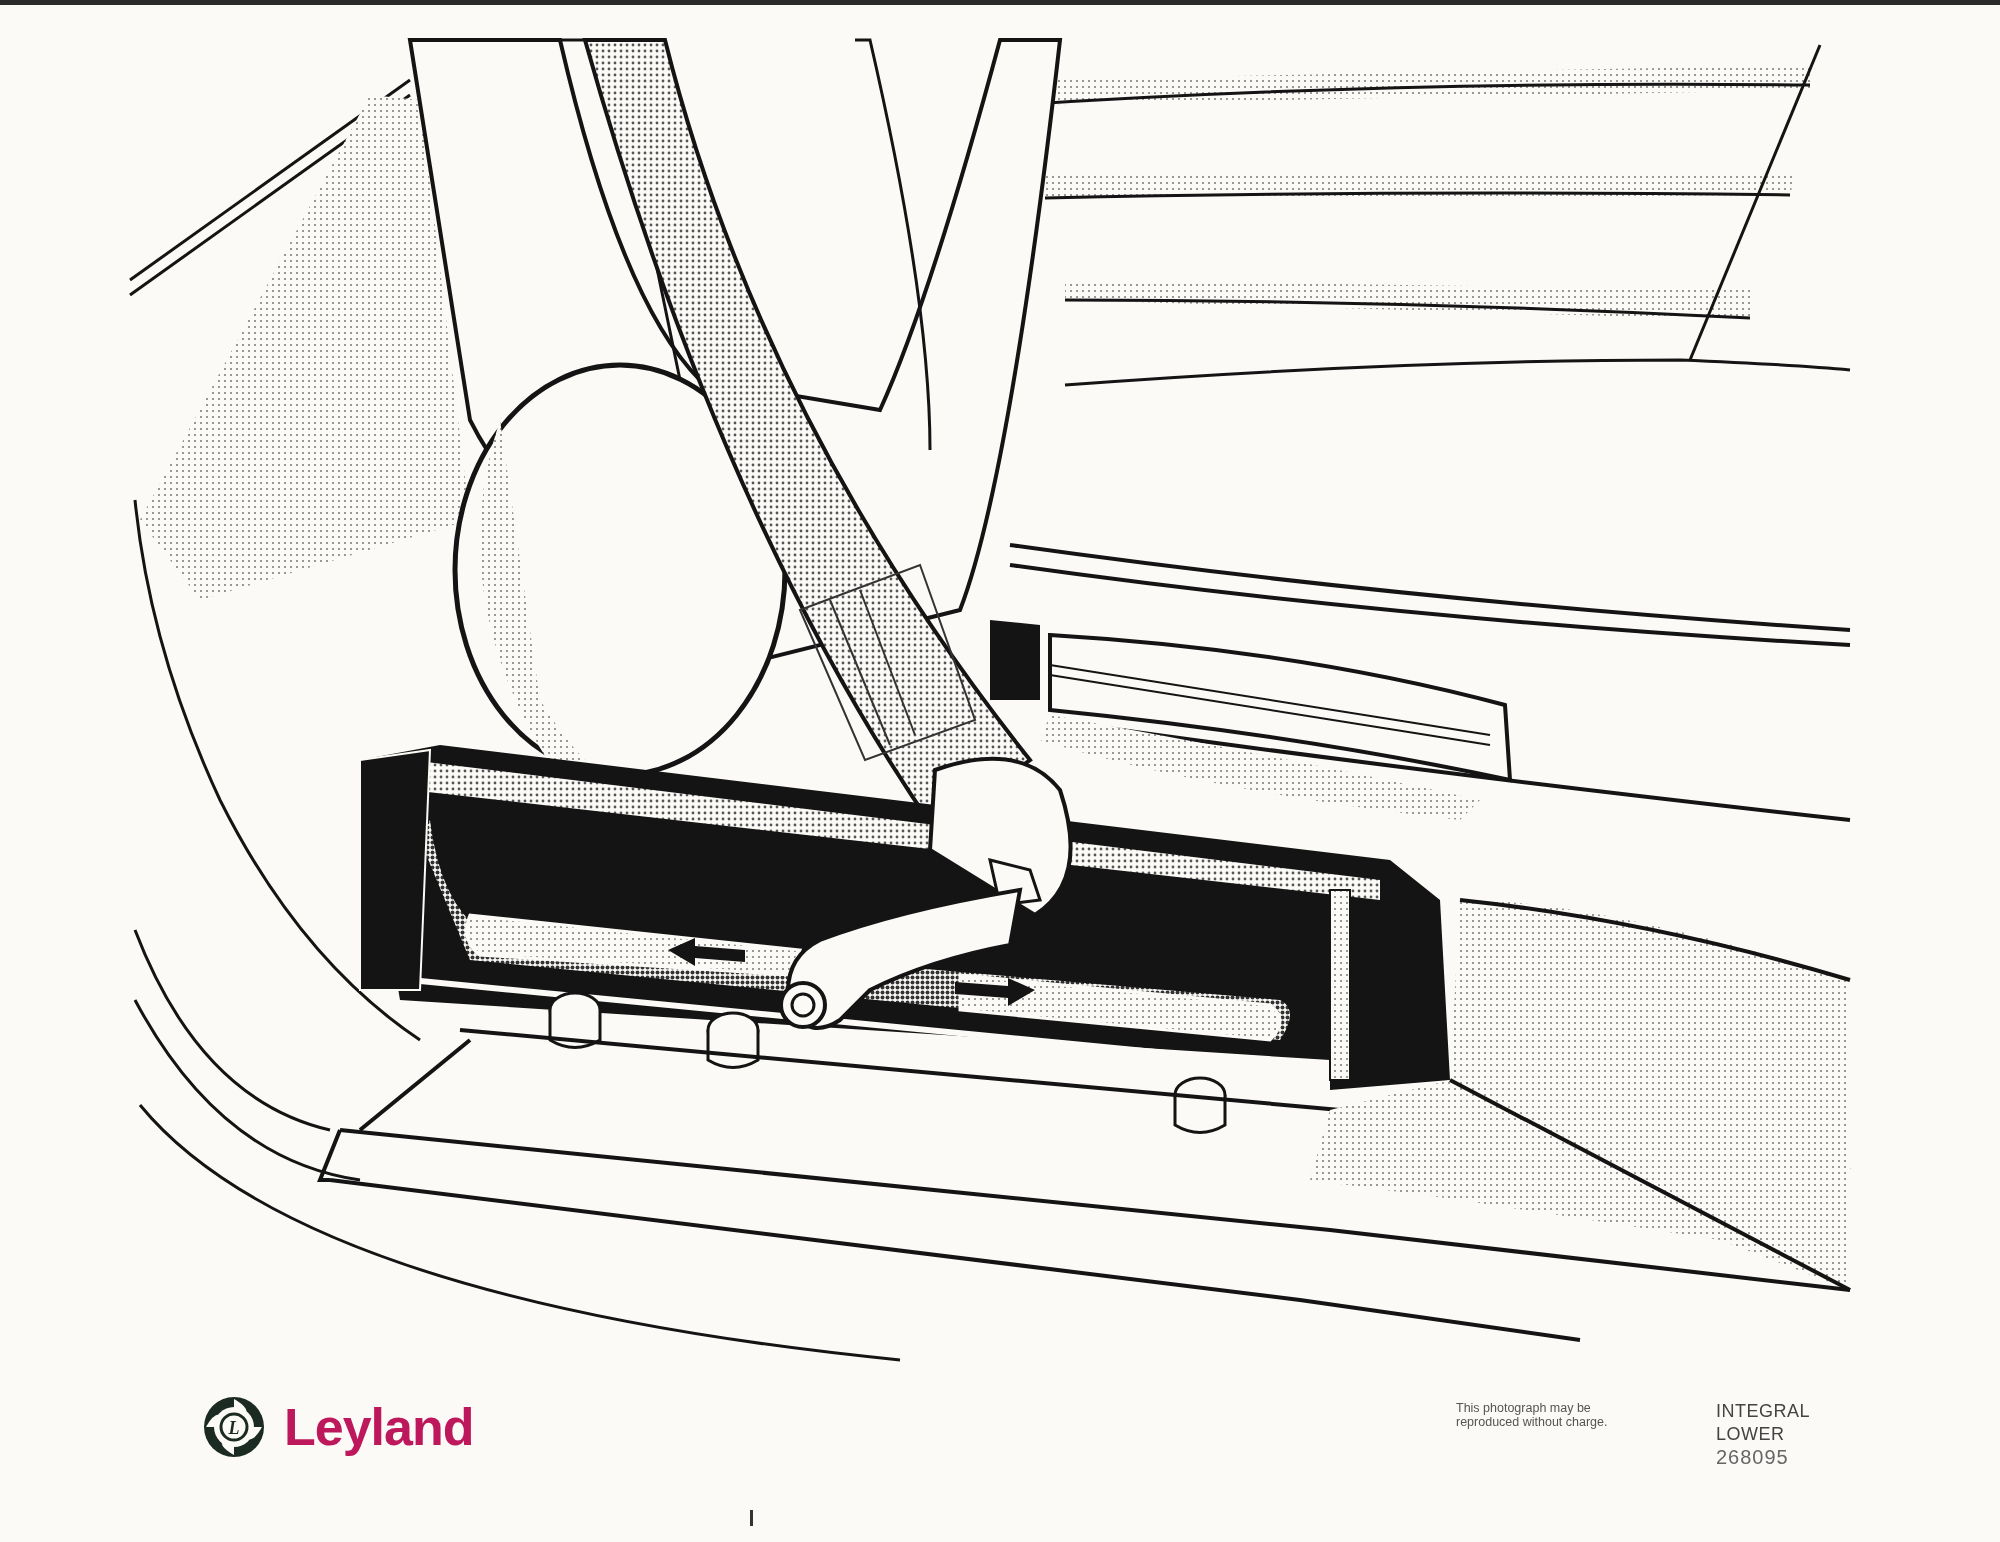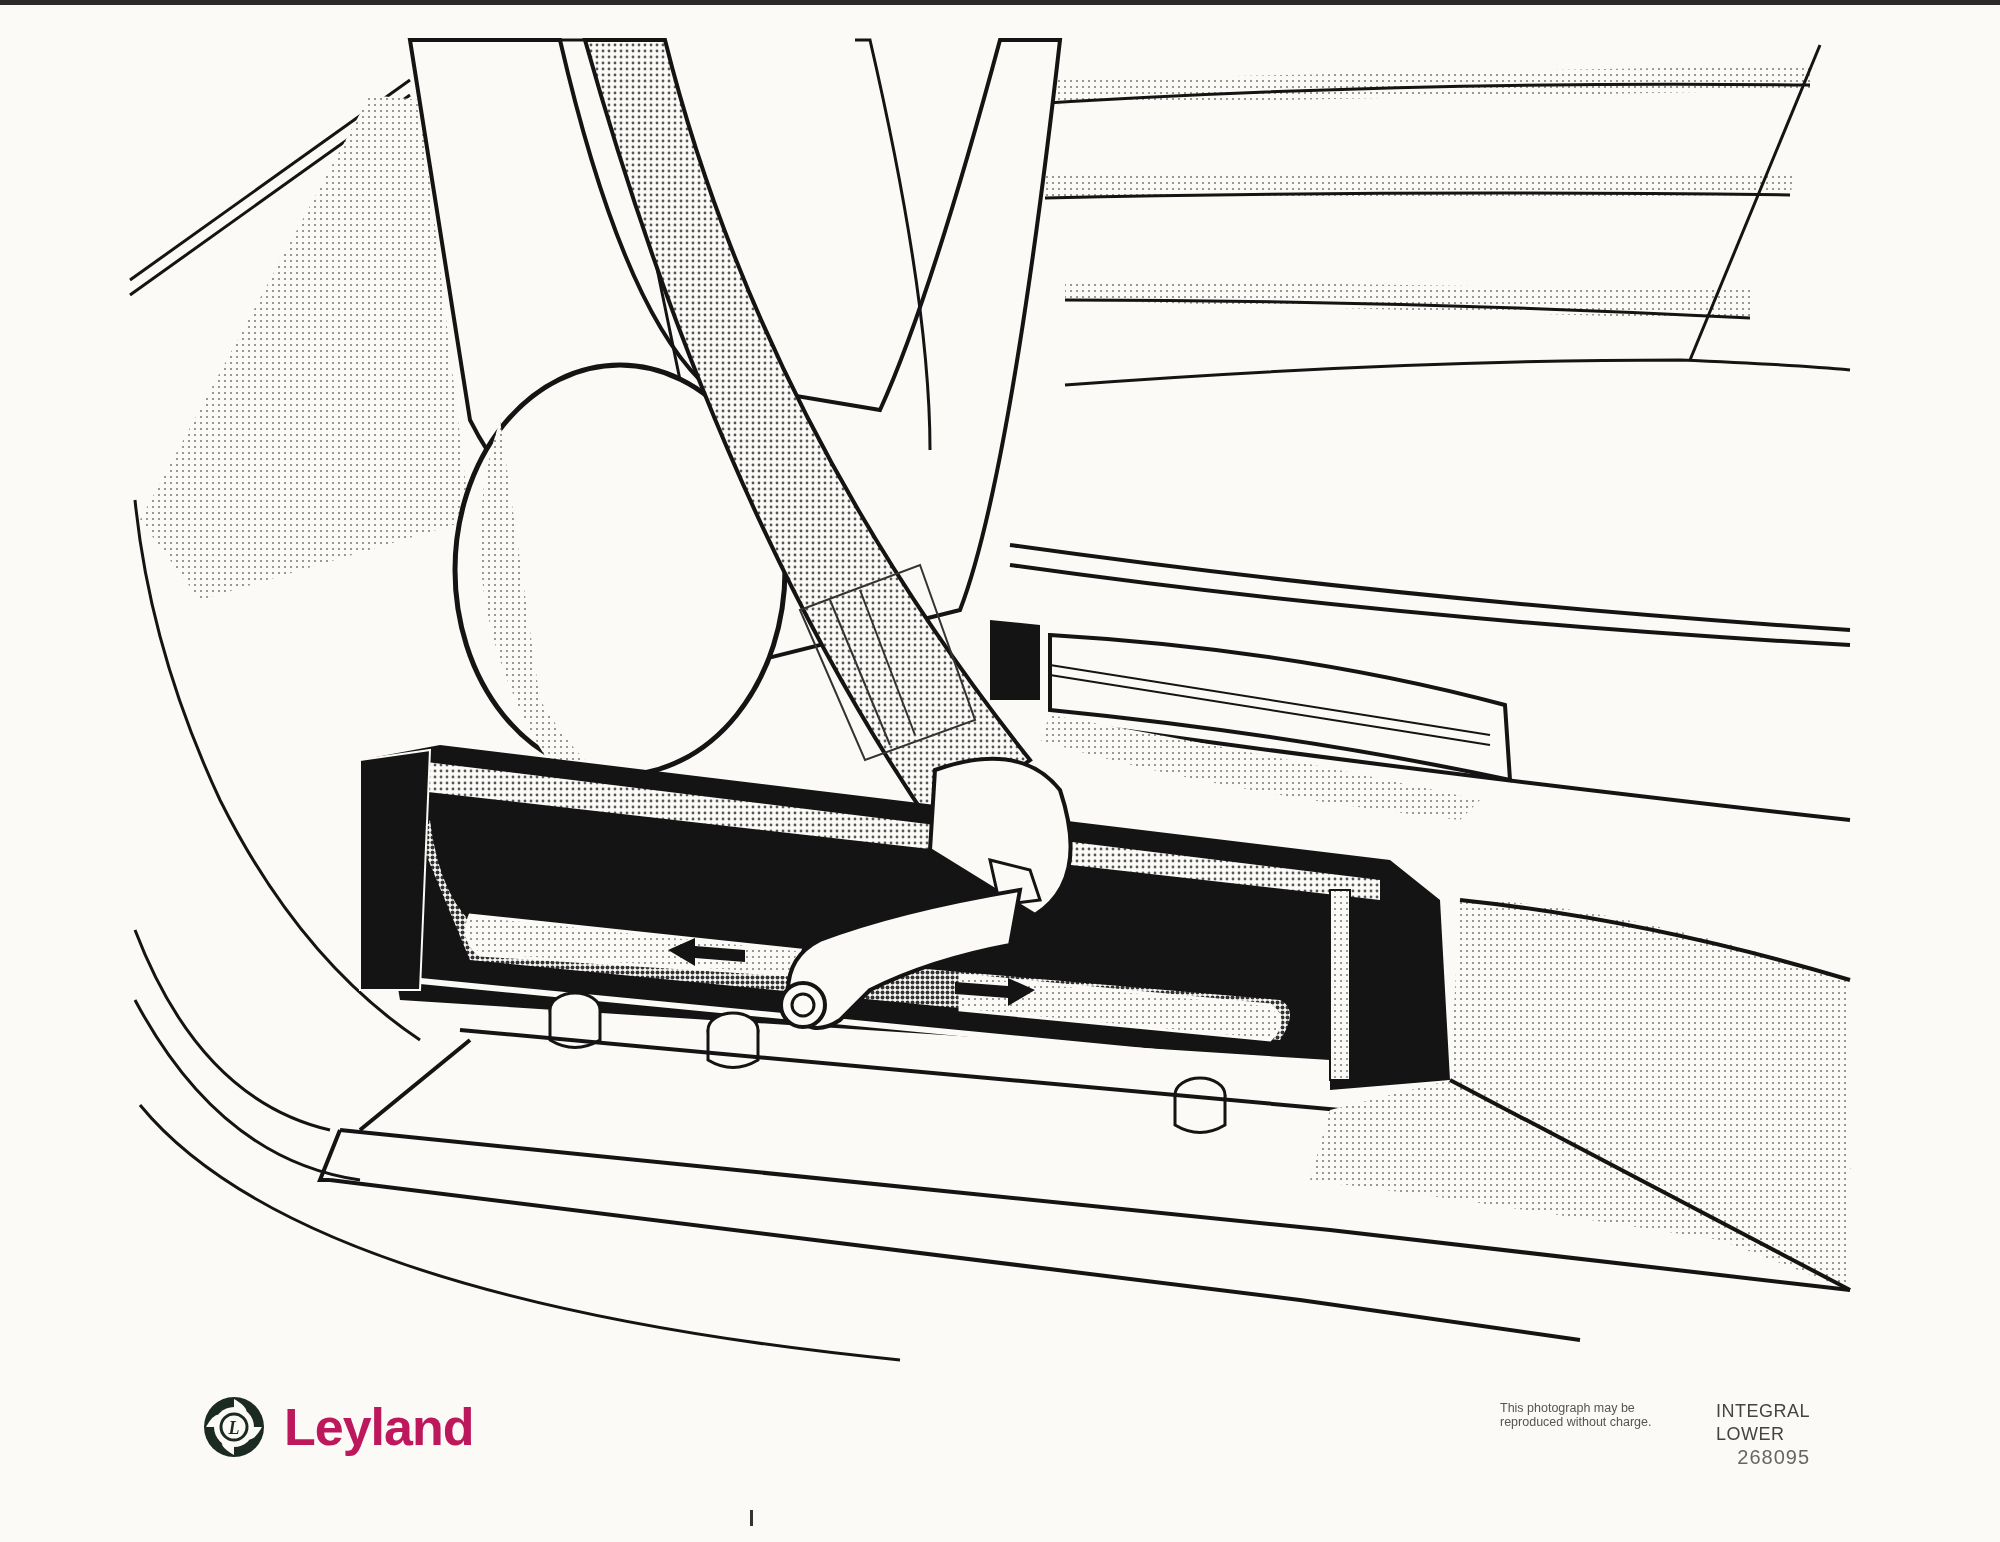--- a/index.html
+++ b/index.html
@@ -5,23 +5,23 @@
   html, body { margin:0; padding:0; background:#f7f6f2; }
   body { width:2000px; height:1542px; position:relative; overflow:hidden; font-family:"Liberation Sans", sans-serif; }
   .photo { position:absolute; left:0; top:0; width:2000px; height:1542px; background:#fbfaf7; }
   .topedge { position:absolute; left:0; top:0; width:2000px; height:5px; background:#2a2a2a; }
   .illus { position:absolute; left:0; top:0; width:2000px; height:1380px; }
   .caption { position:absolute; left:0; top:1380px; width:2000px; height:162px; }
   .logo { position:absolute; left:202px; top:1395px; display:flex; align-items:center; gap:18px; }
   .logo-mark { width:64px; height:64px; }
   .logo-word { font-family:"Liberation Sans", sans-serif; font-weight:bold; font-size:52px; color:#be185d; letter-spacing:-1px; }
   .title { position:absolute; left:526px; top:1410px; font-family:"Liberation Serif", serif; font-size:21px; color:#444; letter-spacing:1.2px; white-space:pre; }
-  .note { position:absolute; left:1456px; top:1401px; width:190px; font-family:"Liberation Sans", sans-serif; font-size:12.5px; line-height:14px; color:#555;margin-left:44px; }
+  .note { position:absolute; left:1456px; top:1401px; width:190px; font-family:"Liberation Sans", sans-serif; font-size:12.5px; line-height:14px; color:#555; }
   .neg { position:absolute; left:1716px; top:1400px; font-family:"Liberation Sans", sans-serif; font-size:18px; line-height:23px; color:#444; letter-spacing:0.5px; }
-  .neg .num { font-size:20px; color:#666; letter-spacing:1px;text-align:right; }
+  .neg .num { font-size:20px; color:#666; letter-spacing:1px; }
   .mark { position:absolute; left:750px; top:1510px; width:3px; height:16px; background:#333; }
 </style>
 </head>
 <body>
 
 <div class="photo">
   <div class="topedge"></div>
 
   <svg class="illus" viewBox="0 0 2000 1380" xmlns="http://www.w3.org/2000/svg">
     <defs>

